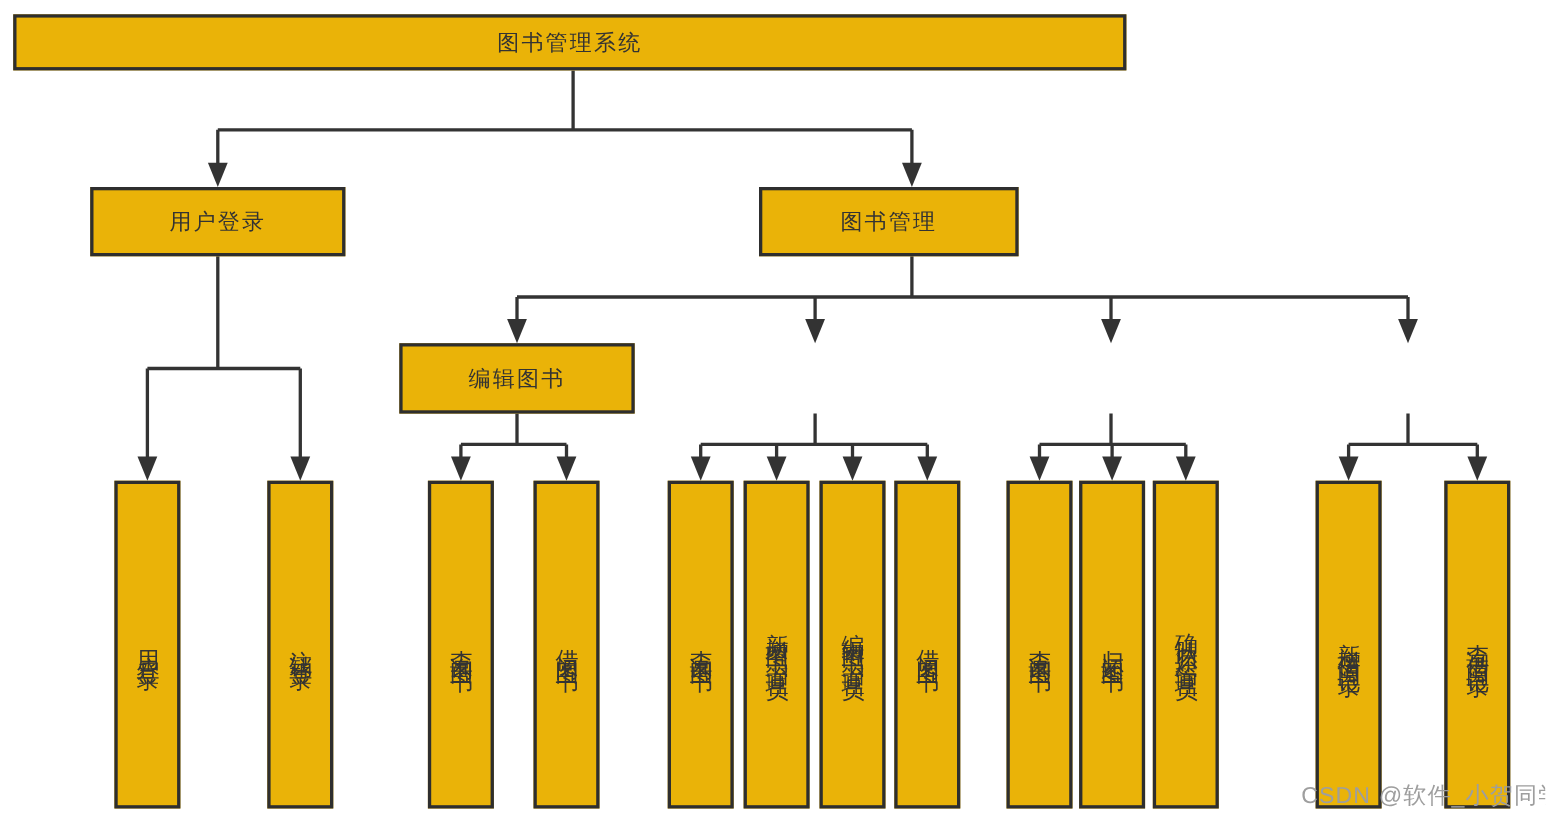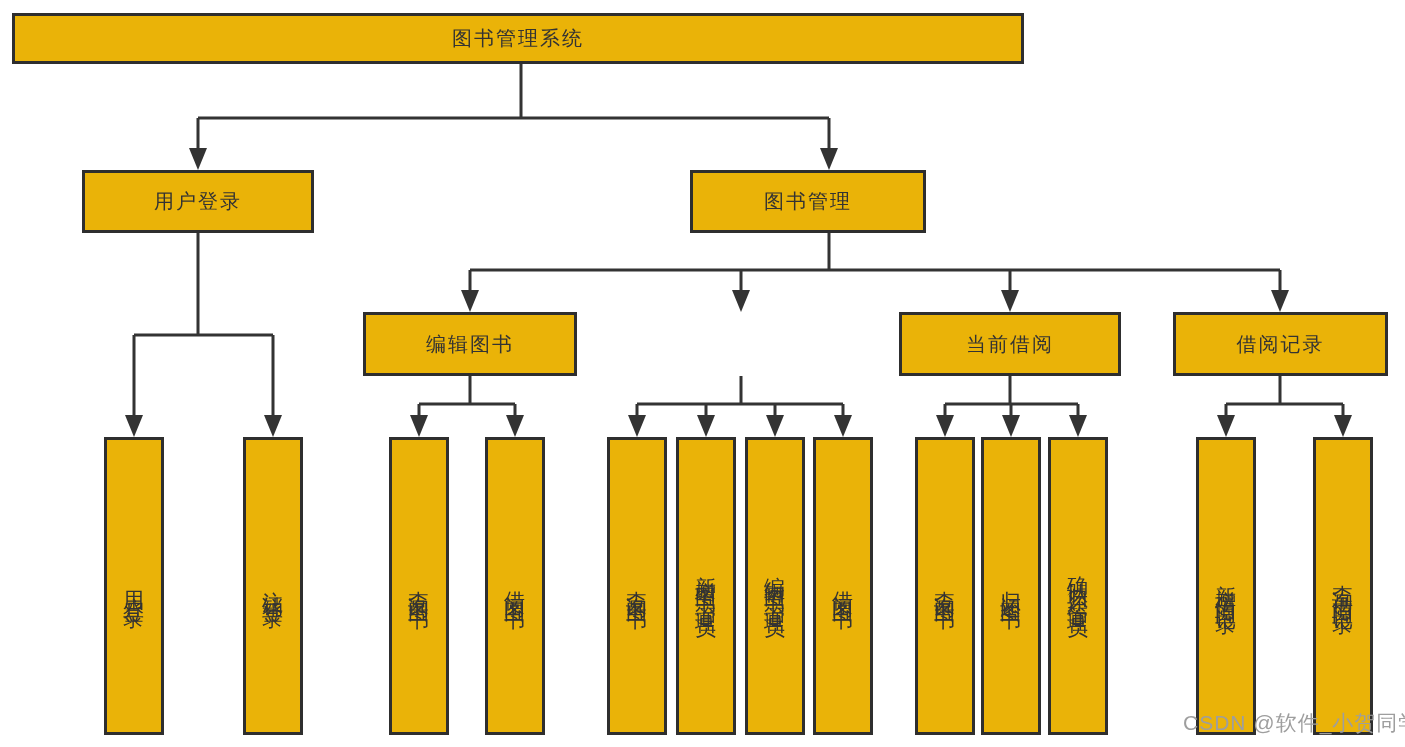--- a/index.html
+++ b/index.html
@@ -103,22 +103,20 @@
       <path d="M1334 415 H1352 L1343 437 Z"></path>
     </g>
   </svg>
 
   <div class="box hbox" style="left:12px;top:13px;width:1012px;height:51px;">图书管理系统</div>
 
   <div class="box hbox" style="left:82px;top:170px;width:232px;height:63px;">用户登录</div>
   <div class="box hbox" style="left:690px;top:170px;width:236px;height:63px;">图书管理</div>
 
   <div class="box hbox" style="left:363px;top:312px;width:214px;height:64px;">编辑图书</div>
-  <div class="box hbox" style="left:899px;top:312px;width:222px;height:64px;">当前借阅</div>
-  <div class="box hbox" style="left:1173px;top:312px;width:215px;height:64px;">借阅记录</div>
 
   <div class="box vbox" style="left:104px;">用户登录</div>
   <div class="box vbox" style="left:243px;">注销登录</div>
 
   <div class="box vbox" style="left:389px;">查询图书</div>
   <div class="box vbox" style="left:485px;">借阅图书</div>
 
   <div class="box vbox" style="left:607px;">查询图书</div>
   <div class="box vbox" style="left:676px;">新增图书（管理员）</div>
   <div class="box vbox" style="left:745px;">编辑图书（管理员）</div>

